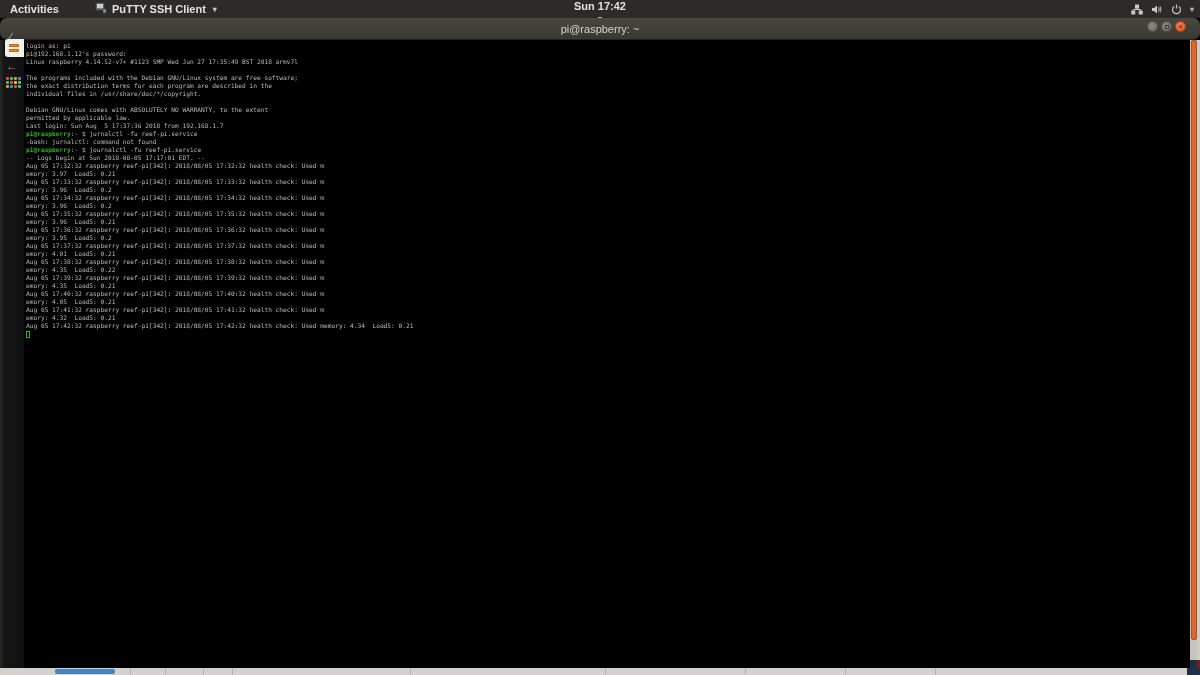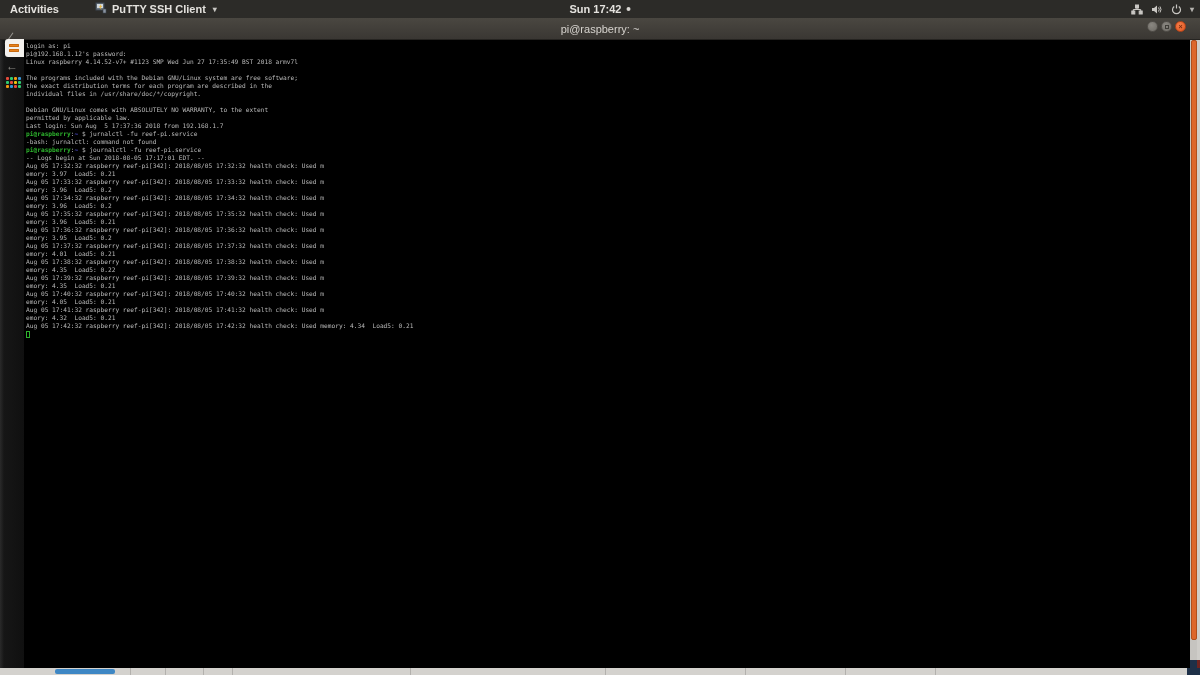--- a/index.html
+++ b/index.html
@@ -8,32 +8,32 @@
 
   
   .top-bar {
     position: absolute; left: 0; top: 0; width: 1200px; height: 18px;
     background: #2c2b28; color: #e4e2de; font-size: 11px; font-weight: bold;
     display: flex; align-items: flex-start;
   }
   .activities { padding: 0 10px; height: 100%; display: flex; align-items: center; cursor: default; }
   .app-menu { display: flex; align-items: center; gap: 5px; padding: 4px 8px; margin-left: 18px; height: 100%; }
   .app-menu .caret { font-size: 8px; color: #c8c6c2; margin-left: 2px; }
-  .clock-area { position: absolute; left: 50%; transform: translateX(-50%); display: flex; align-items: center; gap: 5px; height: 100%; }
+  .clock-area { position: absolute; left: 50%; transform: translateX(-50%); display: flex; align-items: center; gap: 5px; height: 100%; flex-direction: column; }
   .notif-dot { width: 4px; height: 4px; border-radius: 50%; background: #d9d7d3; display: inline-block; }
   .status-area { position: absolute; right: 6px; top: 0; height: 18px; display: flex; align-items: center; gap: 8px; }
   .status-area svg { display: block; }
   .status-caret { color: #b5b3af; font-size: 8px; }
 
   
   .title-bar {
     position: absolute; left: 0; top: 18px; width: 1200px; height: 22px;
     background: linear-gradient(#4a4741, #3a3733);
     border-bottom: 1px solid #262421;
-    display: flex; align-items: center; justify-content: center;
+    display: flex; align-items: center; justify-content: center; border-radius: 7px;
   }
   .title-bar .title { color: #d6d3ce; font-size: 11px; }
   .win-buttons { position: absolute; right: 14px; top: 3px; display: flex; gap: 3px; }
   .win-btn {
     width: 11px; height: 11px; border-radius: 50%;
     background: radial-gradient(circle at 40% 35%, #8a8781, #6d6a64);
     border: 1px solid #53504b;
     display: flex; align-items: center; justify-content: center;
     font-size: 7px; color: #3a3834;
   }

